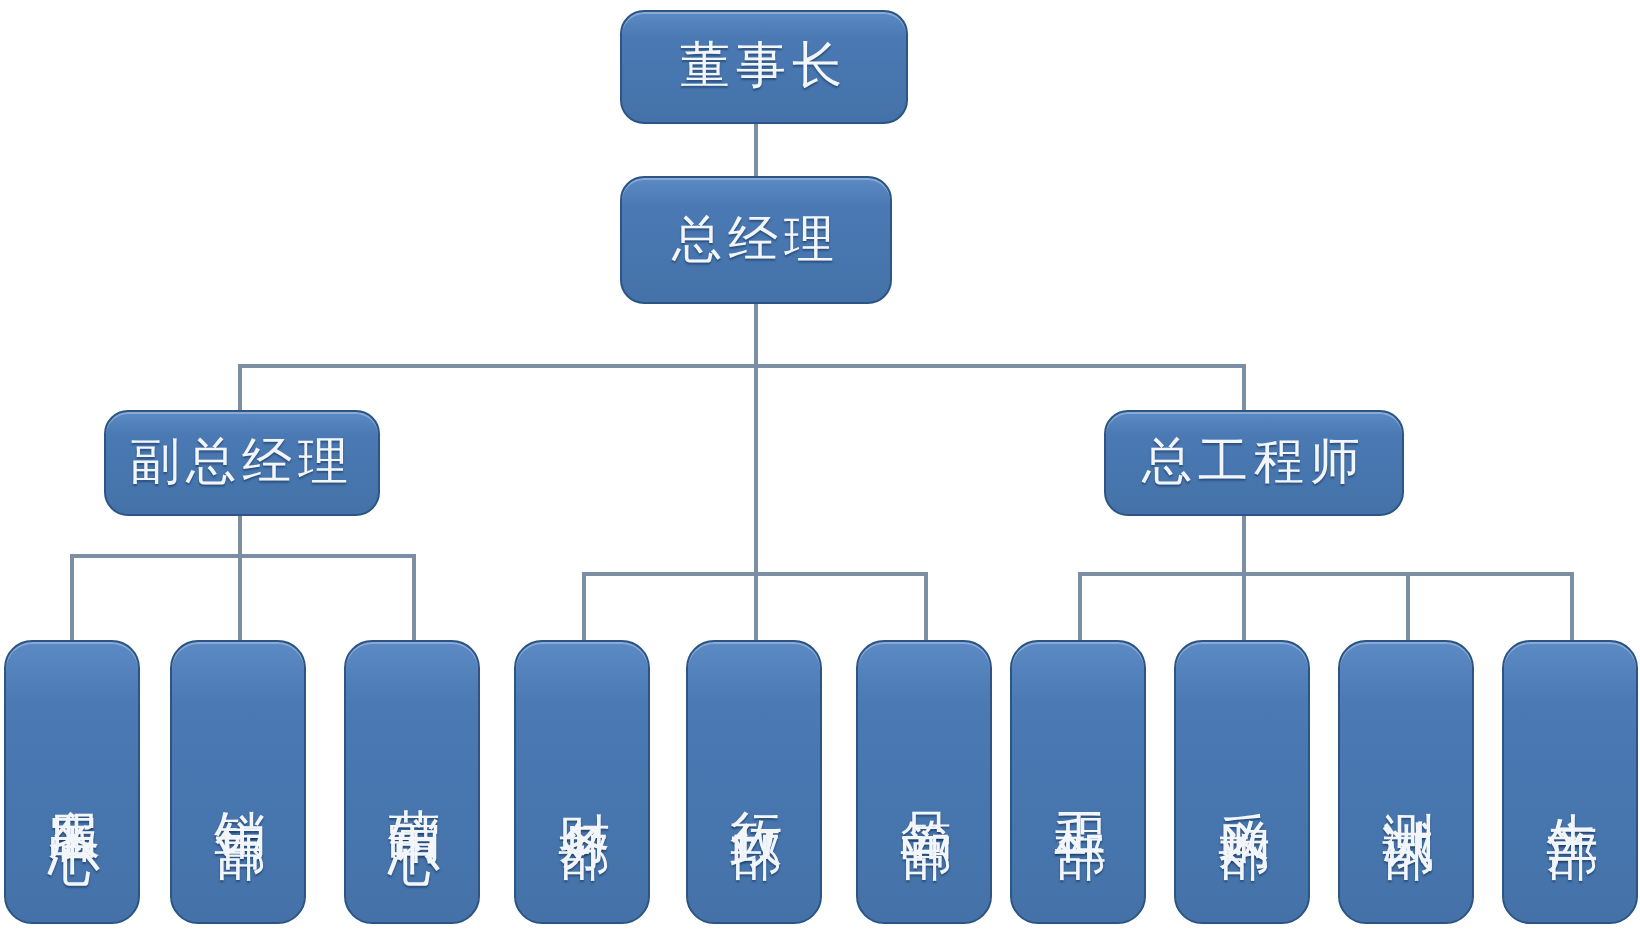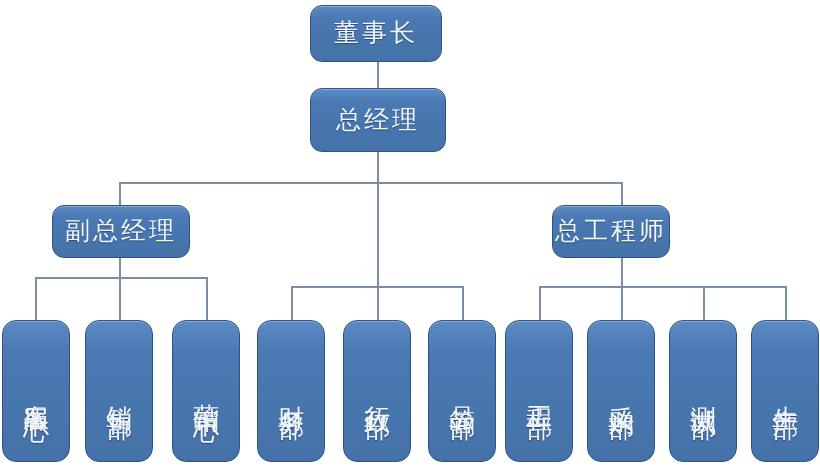--- a/index.html
+++ b/index.html
@@ -107,33 +107,33 @@
 
   <div class="conn v" style="left:621px; top:258px; height:28px;"></div>
 
   <div class="conn h" style="left:539px; top:286px; width:247px;"></div>
 
   <div class="conn v" style="left:539px; top:286px; height:35px;"></div>
   <div class="conn v" style="left:621px; top:286px; height:35px;"></div>
   <div class="conn v" style="left:703px; top:286px; height:35px;"></div>
   <div class="conn v" style="left:785px; top:286px; height:35px;"></div>
 
-  <div class="node horiz" style="left:310px; top:5px; width:132px; height:57px;">
+  <div class="node horiz" style="left:310px; top:5px; width:144px; height:57px;">
     <span class="label">董事长</span>
   </div>
 
   <div class="node horiz" style="left:52px; top:205px; width:138px; height:53px;">
     <span class="label">副总经理</span>
   </div>
 
   <div class="node horiz" style="left:310px; top:88px; width:136px; height:64px;">
     <span class="label">总经理</span>
   </div>
 
-  <div class="node horiz" style="left:552px; top:205px; width:118px; height:53px;">
+  <div class="node horiz" style="left:552px; top:205px; width:150px; height:53px;">
     <span class="label">总工程师</span>
   </div>
 
   <div class="node vert" style="left:2px; top:320px; width:68px; height:142px;">
     <span class="label">客服中心</span>
   </div>
 
   <div class="node vert" style="left:85px; top:320px; width:68px; height:142px;">
     <span class="label">销售部</span>
   </div>

